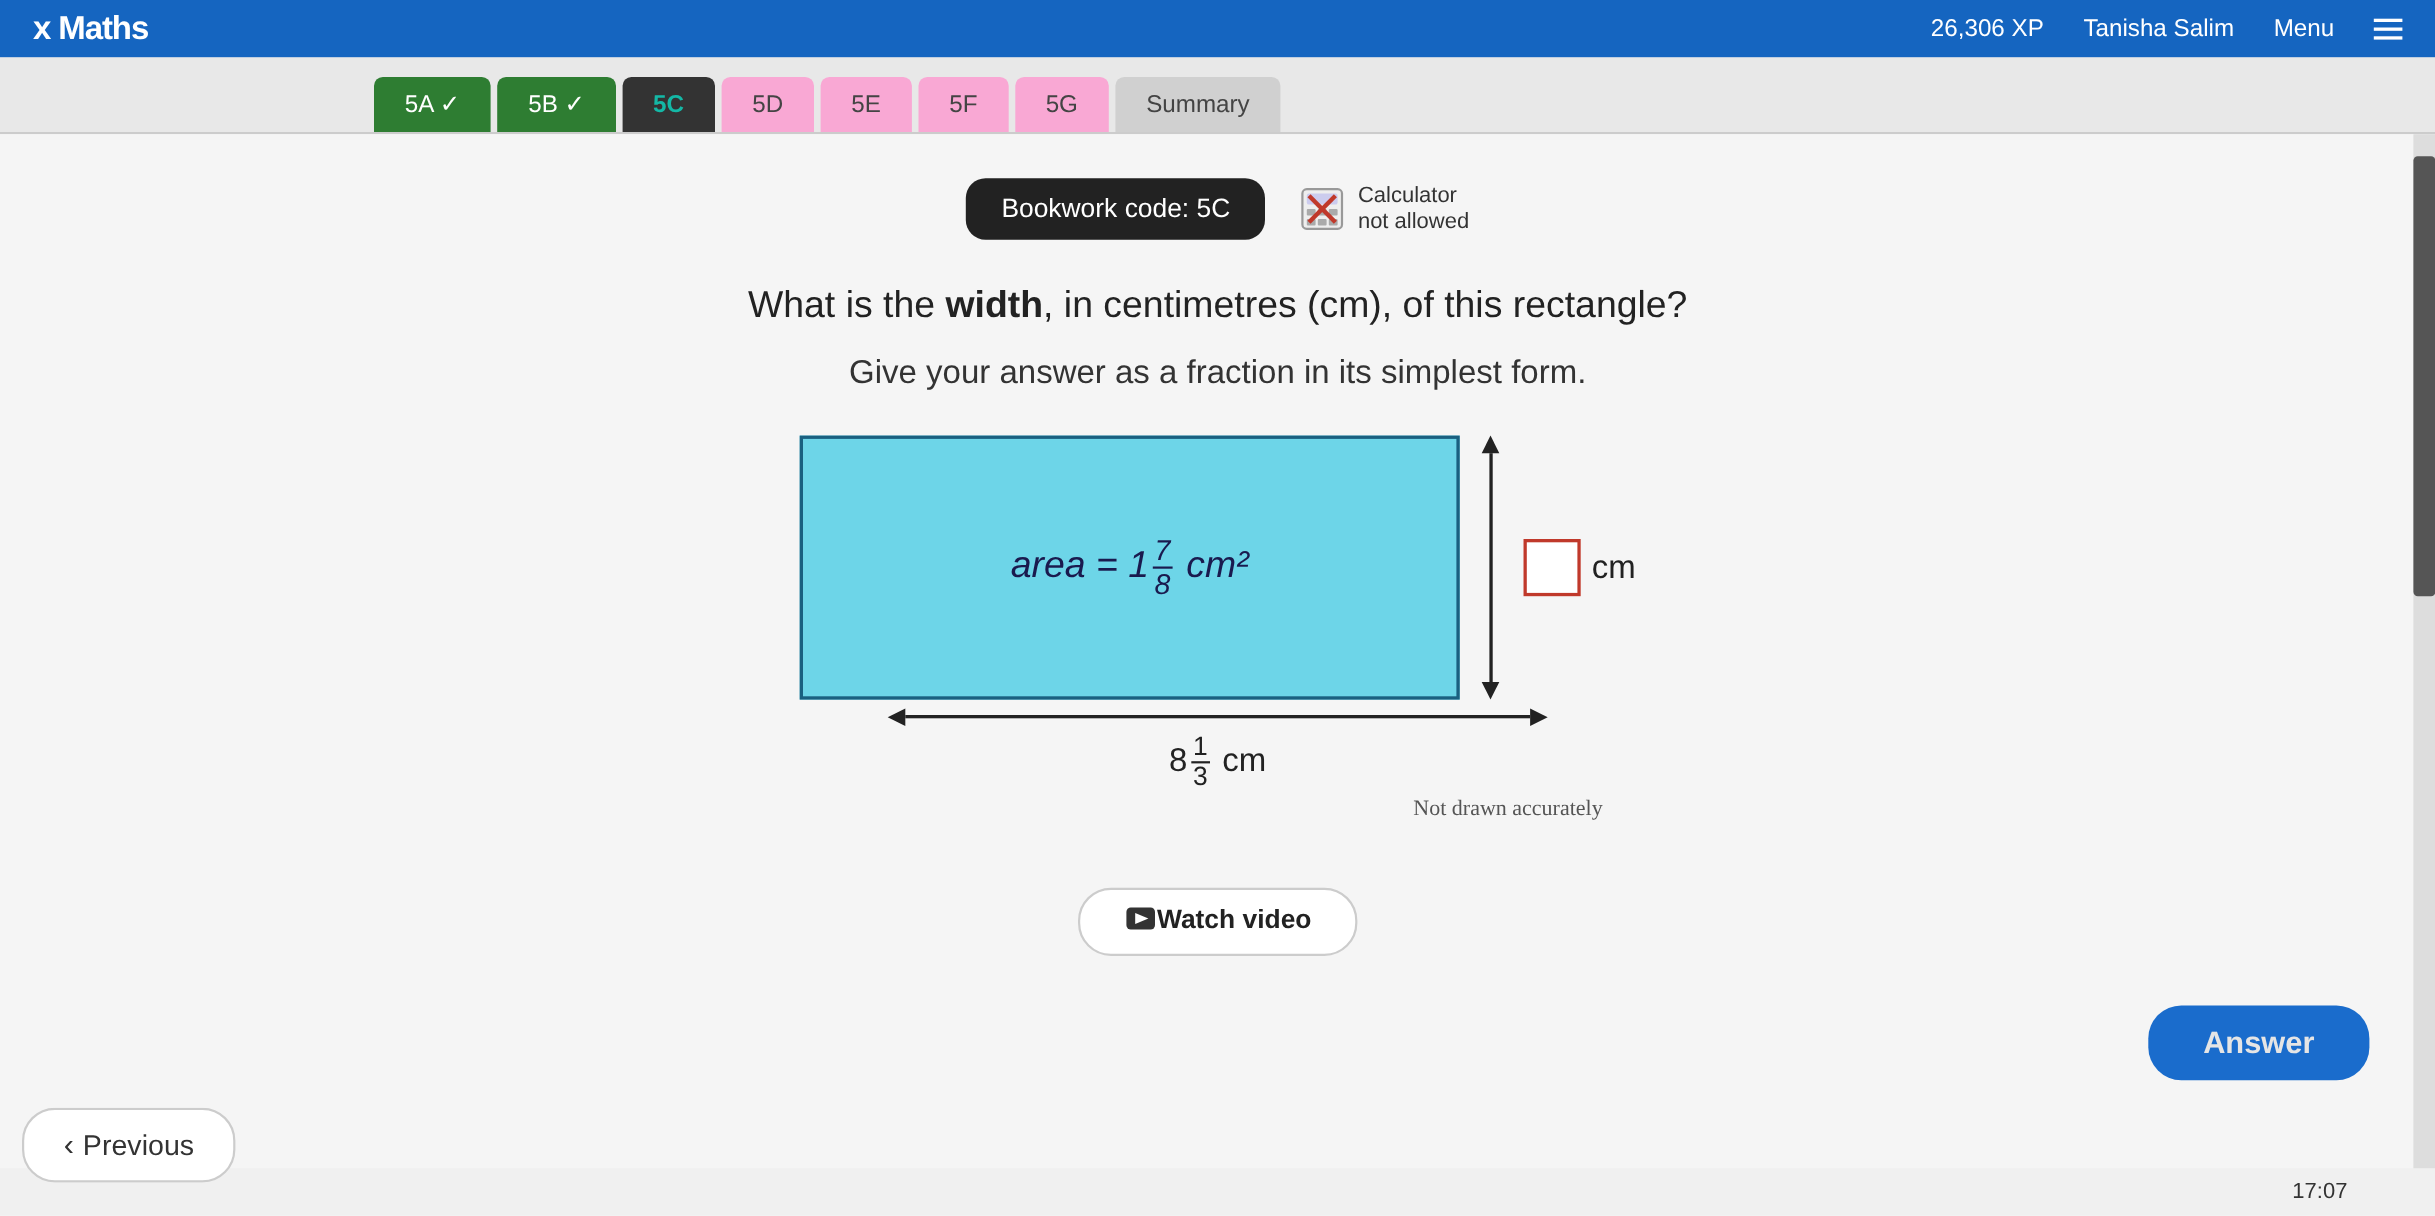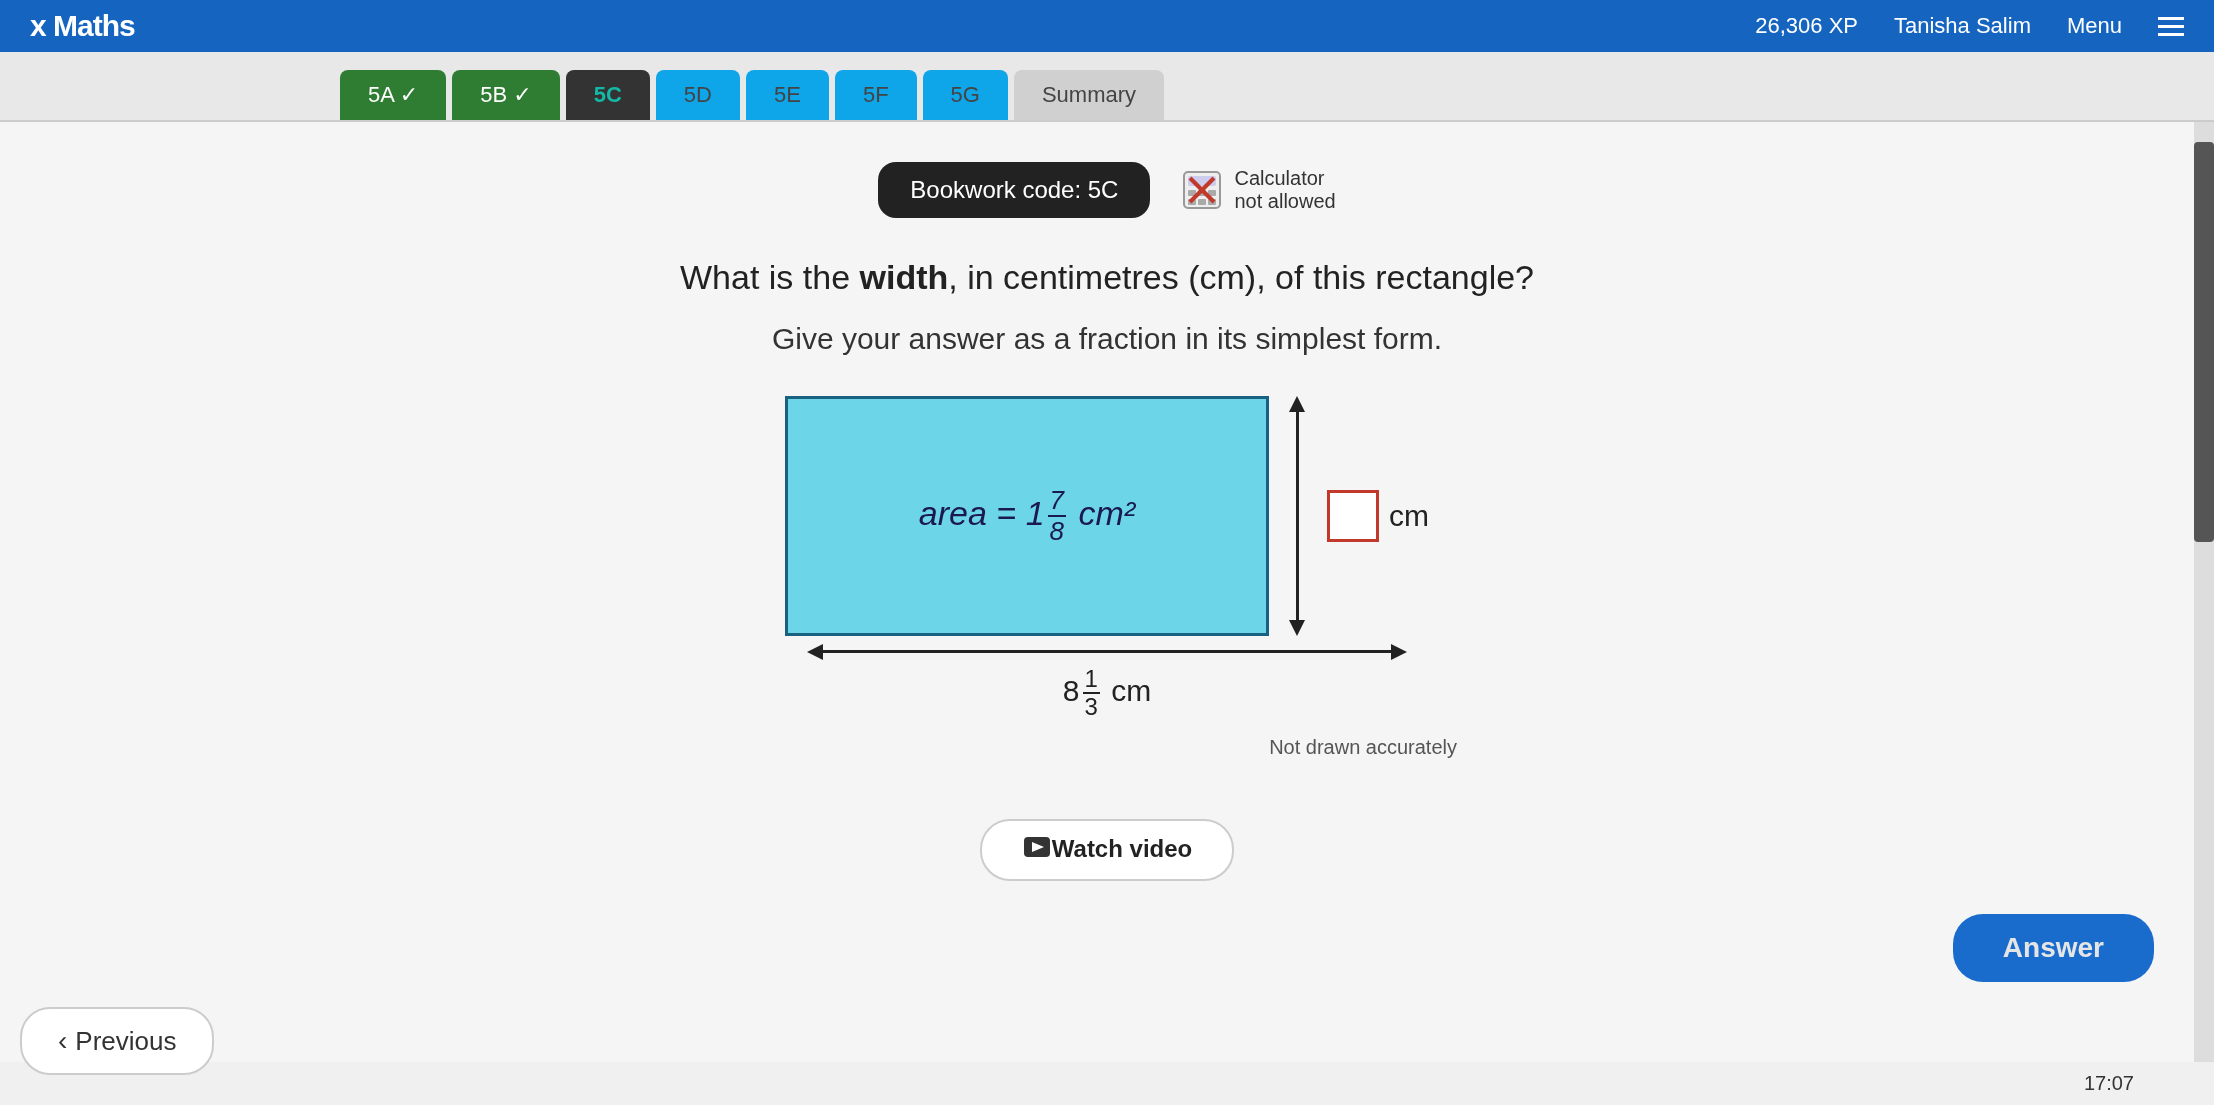--- a/index.html
+++ b/index.html
@@ -70,21 +70,21 @@
     .tab-completed {
       background: #2e7d32;
       color: white;
     }
     .tab-active {
       background: #333;
       color: #14b8a6;
       font-weight: bold;
     }
     .tab-inactive {
-      background: #0ea5e9;
+      background: #f9a8d4;
       color: #444;
     }
     .tab-summary {
       background: #d0d0d0;
       color: #444;
       font-size: 22px;
     }
 
     
     .main {
@@ -146,21 +146,21 @@
       position: relative;
       margin-bottom: 30px;
     }
     .rectangle-wrapper {
       display: flex;
       align-items: center;
       gap: 20px;
       position: relative;
     }
     .rectangle {
-      width: 484px;
+      width: 600px;
       height: 240px;
       background: #6dd5e8;
       border: 3px solid #1a6080;
       position: relative;
       display: flex;
       align-items: center;
       justify-content: center;
     }
     .area-label {
       font-size: 34px;
@@ -249,23 +249,24 @@
     }
     .length-label {
       font-size: 30px;
       color: #222;
       text-align: center;
       margin-top: 6px;
     }
     .not-drawn {
       font-size: 20px;
       color: #555;
-      margin-top: 16px;
+      margin-top: 4px;
       text-align: right;
       width: 700px;
+      font-family: Liberation Serif, serif;
     }
 
     
     .watch-video-btn {
       display: flex;
       background: white;
       border: 2px solid #ccc;
       border-radius: 30px;
       padding: 14px 40px;
       font-size: 24px;

